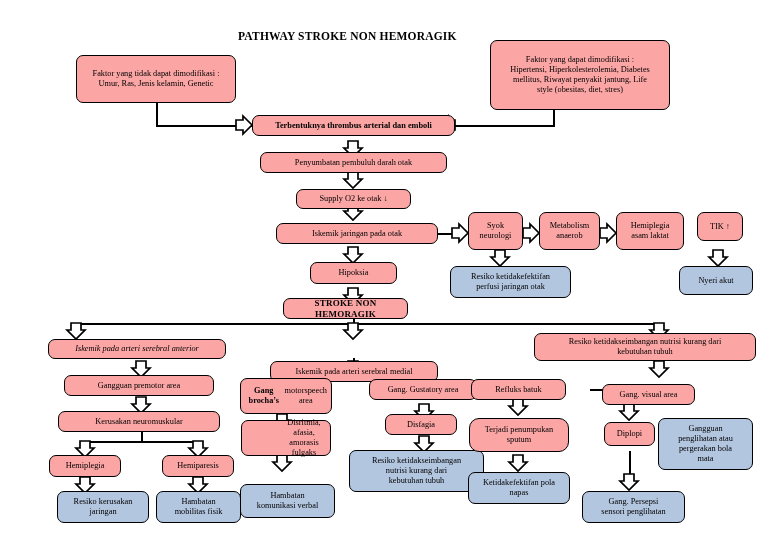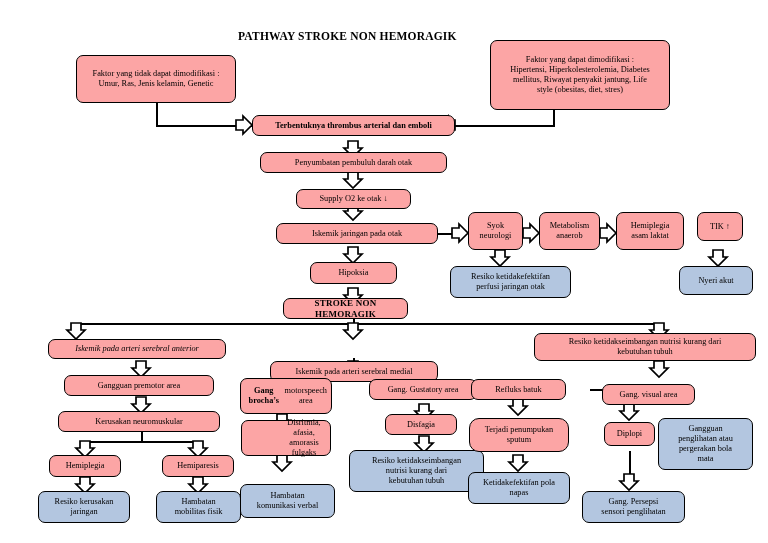--- a/index.html
+++ b/index.html
@@ -183,21 +183,21 @@
 kebutuhan tubuh</div>
 
   <div class="node" style="left:64px;top:375px;width:150px;height:21px;">Gangguan premotor area</div>
 
   <div class="node" style="left:58px;top:411px;width:162px;height:21px;">Kerusakan neuromuskular</div>
 
   <div class="node" style="left:49px;top:455px;width:72px;height:22px;">Hemiplegia</div>
 
   <div class="node" style="left:162px;top:455px;width:72px;height:22px;">Hemiparesis</div>
 
-  <div class="node shaded" style="left:38px;top:491px;width:92px;height:32px;">Resiko kerusakan
+  <div class="node shaded" style="left:57px;top:491px;width:92px;height:32px;">Resiko kerusakan
 jaringan</div>
 
   <div class="node shaded" style="left:156px;top:491px;width:85px;height:32px;">Hambatan
 mobilitas fisik</div>
 
   <div class="node semi" style="left:240px;top:378px;width:92px;height:36px;flex-direction:row;">
     <span style="font-weight:bold;">Gang brocha’s</span>
     <span>motorspeech area</span>
   </div>
 

